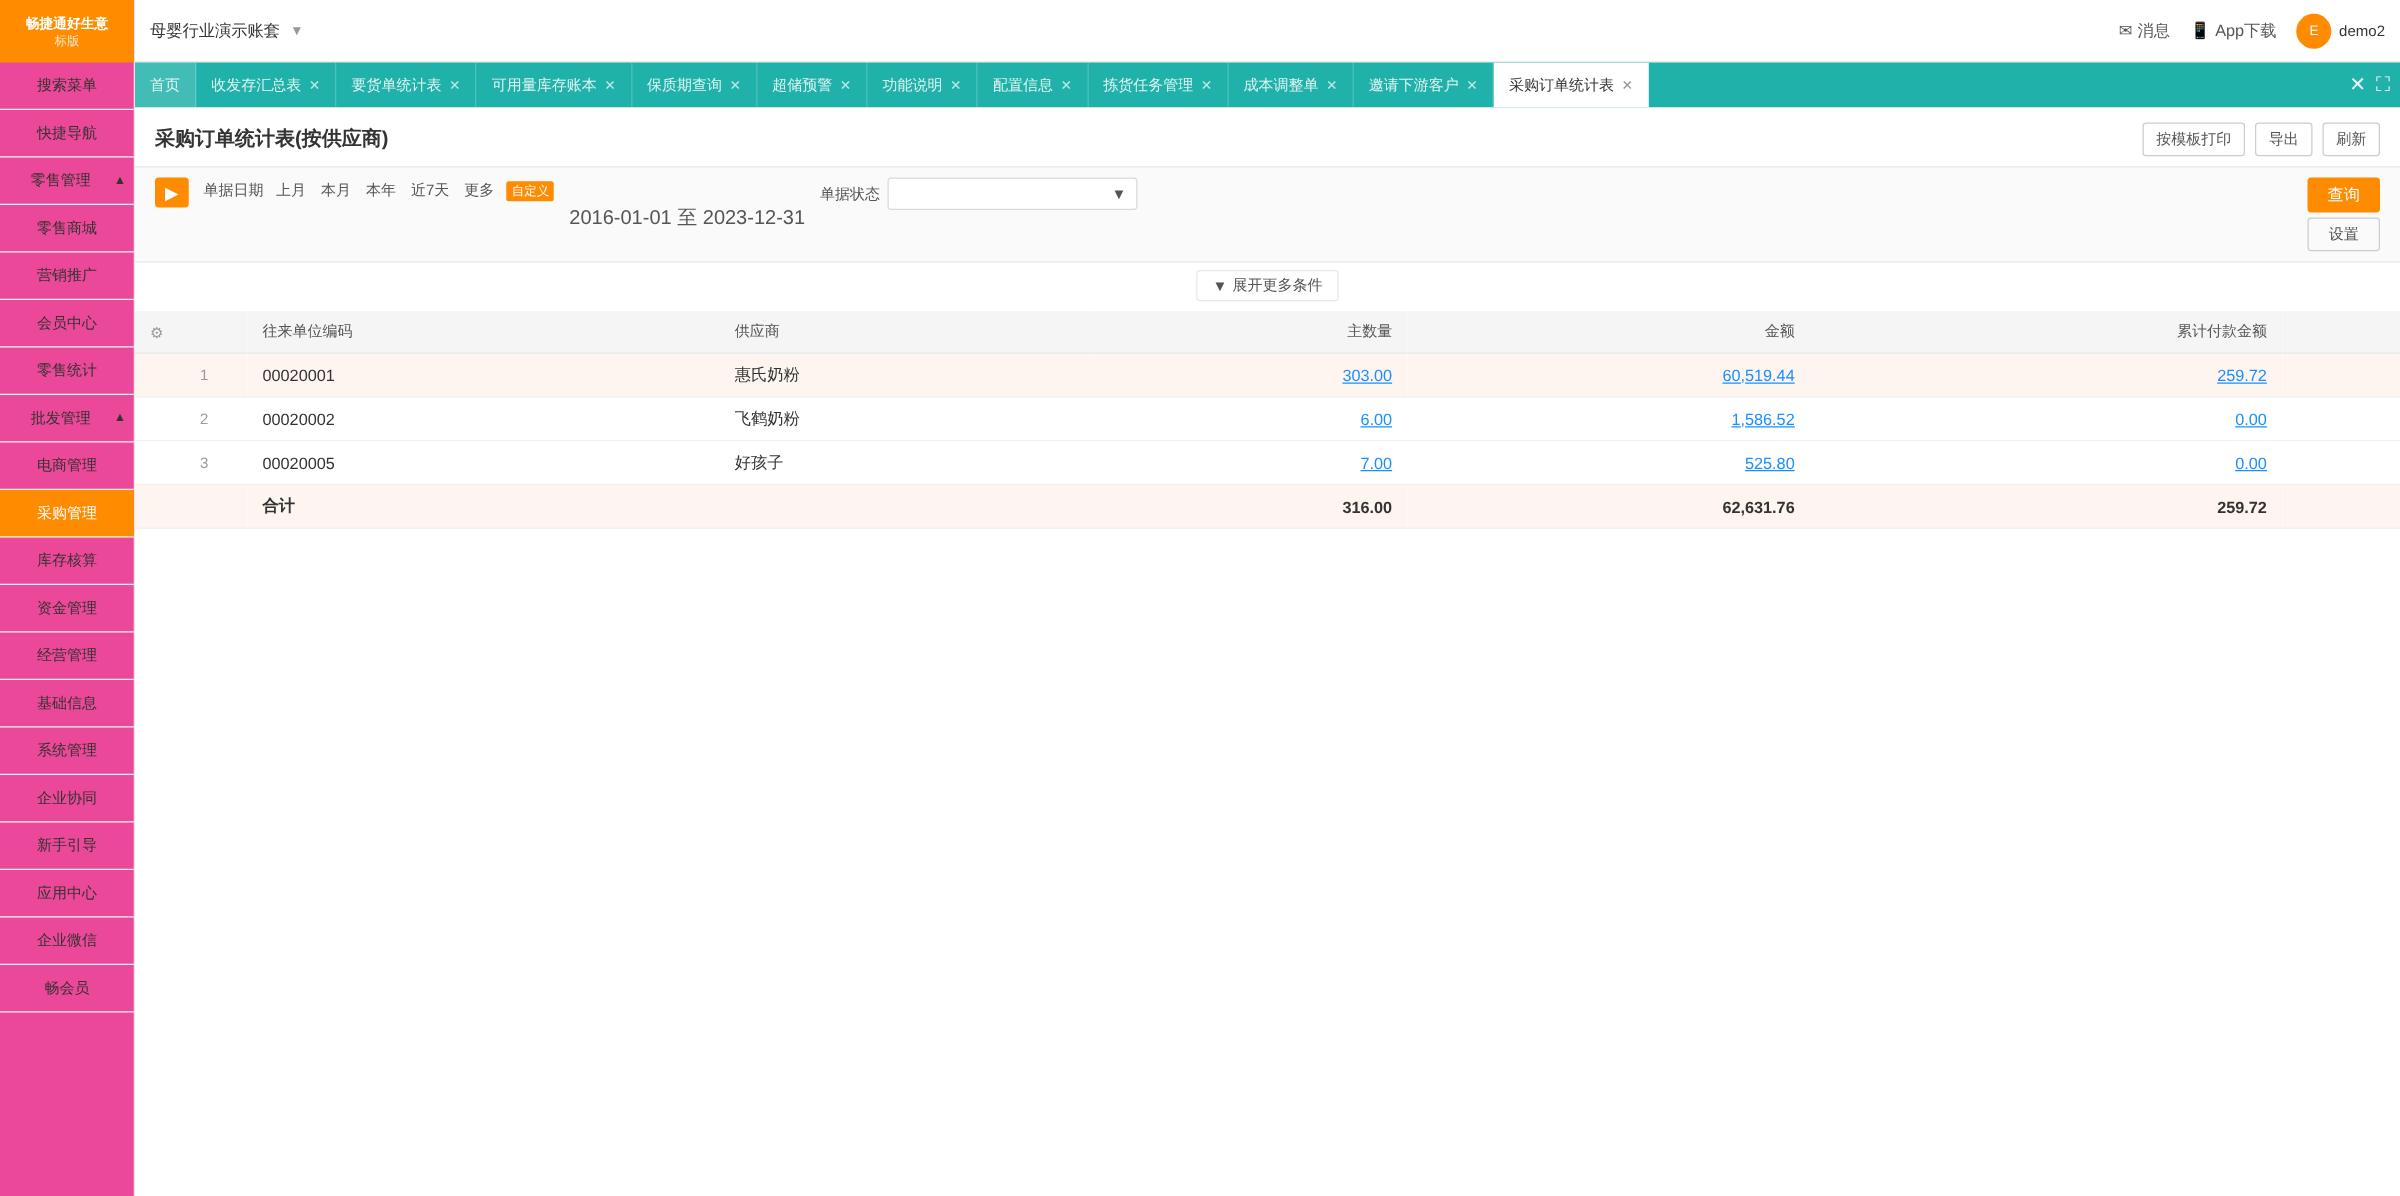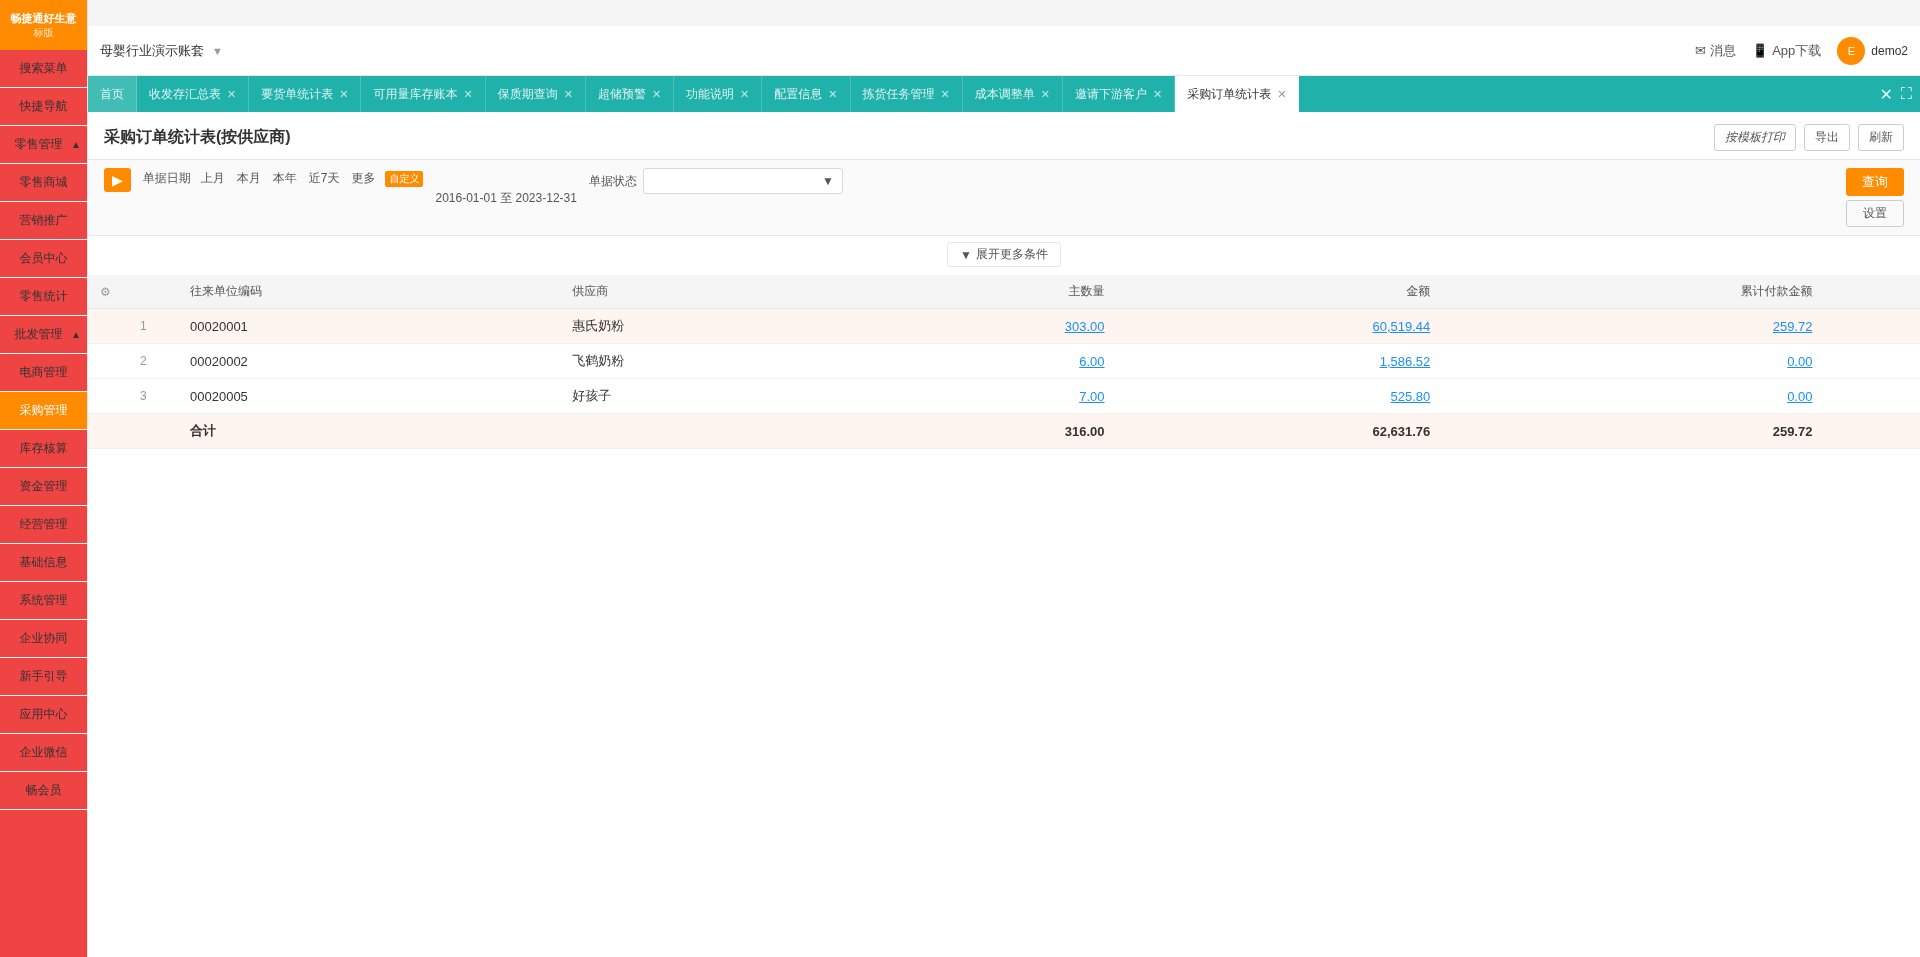--- a/index.html
+++ b/index.html
@@ -1,28 +1,28 @@
 <!DOCTYPE html>
 <html><head>
   <meta charset="utf-8">
   <style>
     * { box-sizing: border-box; margin: 0; padding: 0; }
     body { font-family: "Microsoft YaHei", "PingFang SC", sans-serif; font-size: 13px; background: #f5f5f5; display: flex; height: 957px; overflow: hidden; }
 
     
-    .sidebar { width: 88px; background: #ef4444; display: flex; flex-direction: column; border-right: 1px solid #e8e8e8; flex-shrink: 0; height: 100%; }
+    .sidebar { width: 108px; background: #ec4899; display: flex; flex-direction: column; border-right: 1px solid #e8e8e8; flex-shrink: 0; height: 100%; }
     .sidebar-logo { height: 50px; background: #ff8c00; display: flex; align-items: center; justify-content: center; flex-direction: column; padding: 4px; }
     .sidebar-logo-text { color: #fff; font-size: 11px; font-weight: bold; }
     .sidebar-nav-item { padding: 10px 6px; text-align: center; font-size: 12px; color: #333; cursor: pointer; border-bottom: 1px solid #f5f5f5; display: flex; align-items: center; justify-content: space-between; }
     .sidebar-nav-item.active { background: #ff8c00; color: #fff; }
     .sidebar-nav-label { flex: 1; text-align: center; }
     .chevron { font-size: 10px; }
 
     
-    .main { flex: 1; display: flex; flex-direction: column; overflow: hidden; margin-top: 26px; }
+    .main { flex: 1; display: flex; flex-direction: column; overflow: hidden; }
 
     
     .topbar { height: 50px; background: #fff; display: flex; align-items: center; justify-content: space-between; padding: 0 12px; border-bottom: 1px solid #e8e8e8; }
     .topbar-left { display: flex; align-items: center; gap: 8px; }
     .workspace-name { font-size: 13px; color: #333; }
     .workspace-chevron { color: #999; font-size: 11px; }
     .topbar-right { display: flex; align-items: center; gap: 16px; }
     .topbar-icon-btn { display: flex; align-items: center; gap: 4px; color: #555; font-size: 13px; cursor: pointer; }
     .user-avatar { width: 28px; height: 28px; border-radius: 50%; background: #ff8c00; display: flex; align-items: center; justify-content: center; color: #fff; font-size: 11px; }
     .user-name { color: #333; font-size: 12px; }
@@ -36,29 +36,29 @@
     .tab-close { margin-left: 6px; font-size: 11px; color: rgba(255,255,255,0.7); }
     .tab-item.active .tab-close { color: #999; }
     .tab-actions { margin-left: auto; display: flex; align-items: center; padding: 0 8px; gap: 8px; }
     .tab-action-btn { color: rgba(255,255,255,0.9); font-size: 16px; cursor: pointer; }
 
     
     .page-content { flex: 1; overflow: auto; background: #fff; padding: 0; }
     .page-header { padding: 12px 16px 8px; display: flex; align-items: center; justify-content: space-between; }
     .page-title { font-size: 16px; font-weight: bold; color: #333; }
     .page-actions { display: flex; align-items: center; gap: 8px; }
-    .btn-template { background: none; border: 1px solid #ccc; border-radius: 3px; padding: 4px 10px; font-size: 12px; color: #555; cursor: pointer; display: flex; align-items: center; gap: 4px; font-style: italic; }
+    .btn-template { background: none; border: 1px solid #ccc; border-radius: 3px; padding: 4px 10px; font-size: 12px; color: #555; cursor: pointer; display: flex; align-items: center; gap: 4px; }
     .btn-export { background: none; border: 1px solid #ccc; border-radius: 3px; padding: 4px 10px; font-size: 12px; color: #555; cursor: pointer; display: flex; align-items: center; gap: 4px; }
     .btn-refresh { background: none; border: 1px solid #ccc; border-radius: 3px; padding: 4px 10px; font-size: 12px; color: #555; cursor: pointer; display: flex; align-items: center; gap: 4px; }
     .filter-toggle { background: #ff8c00; color: #fff; border: none; border-radius: 3px; padding: 4px 8px; cursor: pointer; font-size: 14px; }
     .filter-group { display: flex; align-items: center; gap: 6px; }
     .filter-label { font-size: 12px; color: #555; white-space: nowrap; }
     .date-shortcuts { display: flex; gap: 4px; }
     .date-shortcut { font-size: 12px; color: #555; cursor: pointer; padding: 2px 4px; }
-    .date-range { font-size: 12px; color: #555; }
+    .date-range { font-size: 16px; color: #555; }
     .custom-badge { background: #ff8c00; color: #fff; font-size: 10px; padding: 1px 4px; border-radius: 2px; }
     .filter-select { border: 1px solid #d9d9d9; border-radius: 3px; padding: 3px 8px; font-size: 12px; color: #555; background: #fff; min-width: 120px; height: 26px; display: flex; align-items: center; justify-content: space-between; cursor: pointer; }
     .goods-input { border: 1px solid #d9d9d9; border-radius: 3px; padding: 3px 8px; font-size: 12px; color: #999; background: #fff; min-width: 200px; height: 26px; }
     .more-btn { font-size: 12px; color: #555; cursor: pointer; }
     .btn-query { background: #ff8c00; color: #fff; border: none; border-radius: 3px; padding: 5px 16px; font-size: 13px; cursor: pointer; }
     .btn-settings { background: none; border: 1px solid #ccc; border-radius: 3px; padding: 4px 10px; font-size: 12px; color: #555; cursor: pointer; }
 
     .filter-second-row { padding: 6px 16px 8px; display: flex; align-items: center; justify-content: center; }
     .expand-btn { font-size: 12px; color: #555; cursor: pointer; display: flex; align-items: center; gap: 4px; border: 1px solid #e8e8e8; border-radius: 3px; padding: 3px 12px; background: #fff; }
 

